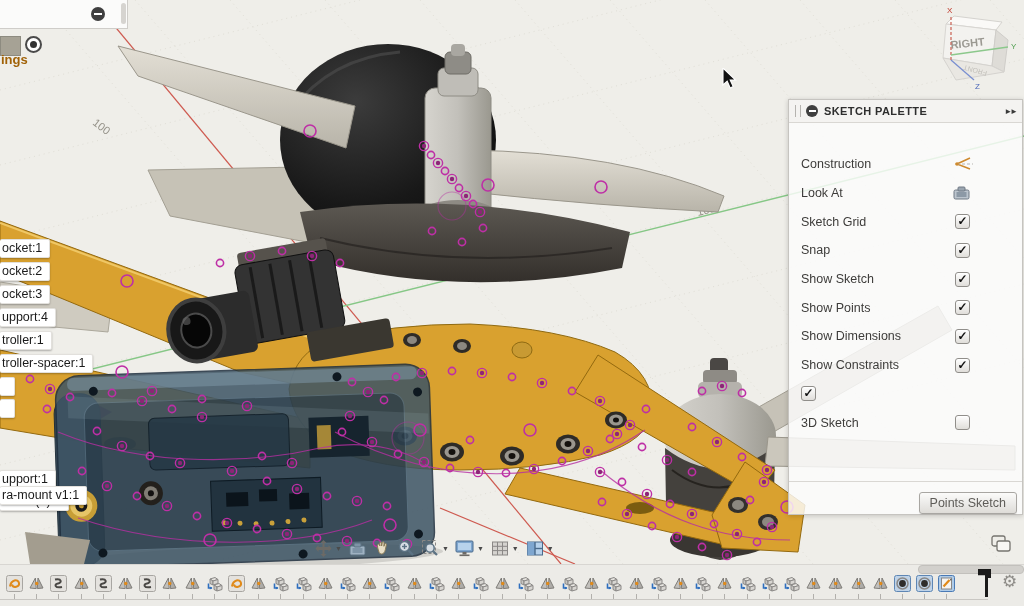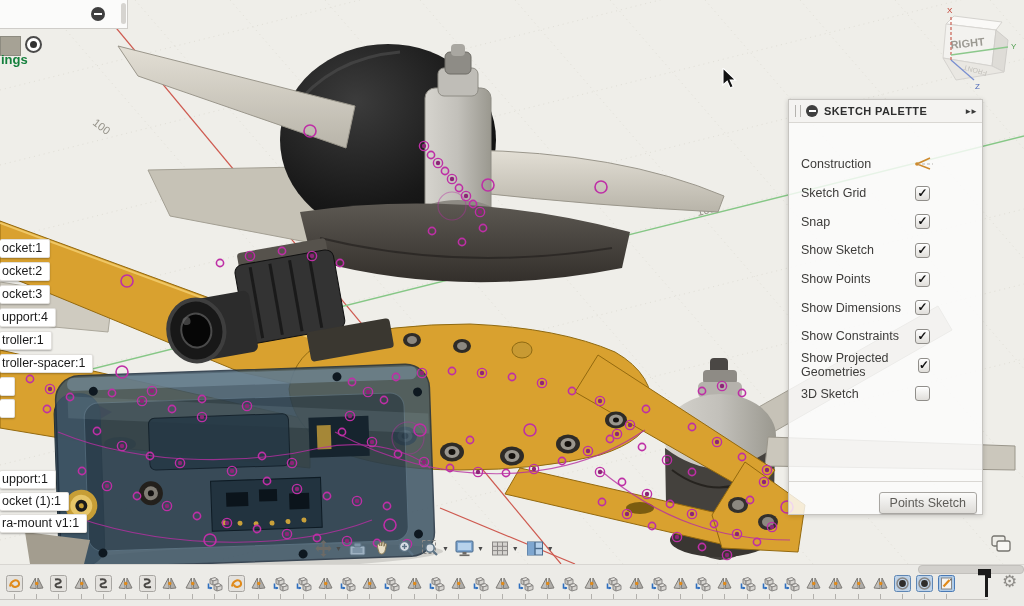--- a/index.html
+++ b/index.html
@@ -9,29 +9,29 @@
   svg{display:block;}
 
   
   .tl-panel{left:0;top:0;width:127px;height:28px;background:#FBFBFA;border-right:1px solid #CFCDC9;border-bottom:1px solid #CFCDC9;}
   .tl-minus{position:absolute;right:22px;top:7px;width:14px;height:14px;border-radius:50%;background:#3F3F3F;}
   .tl-minus::after{content:"";position:absolute;left:3px;top:6px;width:8px;height:2px;background:#FFF;}
   .tl-scrollnub{position:absolute;right:1px;top:3px;width:5px;height:21px;background:#D6D4D0;border-radius:3px;}
   .tl-square{left:0;top:36px;width:19px;height:18px;background:#A6A295;border:1px solid #8D8B80;}
   .tl-radio{left:25px;top:36px;width:13px;height:13px;border-radius:50%;background:#FFF;border:2px solid #4A4A4A;}
   .tl-radio::after{content:"";position:absolute;left:3px;top:3px;width:7px;height:7px;border-radius:50%;background:#333;}
-  .tl-frag{left:1px;top:52px;font-size:13px;font-weight:bold;color:#15803d;}
+  .tl-frag{left:1px;top:52px;font-size:13px;font-weight:bold;color:#a16207;}
 
   
   .chip{position:absolute;left:0;height:15px;line-height:15px;background:#FFFFFF;border:1px solid #E2E0DC;border-left:none;
         border-radius:2px;box-shadow:0 1px 2px rgba(0,0,0,.28);padding:1px 7px 1px 2px;font-size:12.5px;color:#1B1B1B;white-space:nowrap;}
   .chip.empty{width:8px;padding:1px 3px;}
 
   
-  .palette{left:788px;top:99px;width:195px;height:416px;background:rgba(253,253,252,.82);
+  .palette{left:788px;top:99px;width:235px;height:416px;background:rgba(253,253,252,.82);
            border:1px solid #C6C4C0;box-shadow:0 1px 5px rgba(0,0,0,.18);box-sizing:border-box;}
   .p-head{height:22px;border-bottom:1px solid #D9D7D3;background:rgba(242,241,239,.85);display:flex;align-items:center;padding:0 6px;}
   .p-grip{width:4px;height:12px;border-left:1px solid #B5B3AF;border-right:1px solid #B5B3AF;margin-right:5px;}
   .p-minus{width:12px;height:12px;border-radius:50%;background:#3F3F3F;position:relative;margin-right:6px;}
   .p-minus::after{content:"";position:absolute;left:2.5px;top:5px;width:7px;height:2px;background:#FFF;}
   .p-title{font-size:11px;font-weight:bold;letter-spacing:.4px;color:#2E2E2E;flex:1;}
   .p-exp{font-size:8px;color:#3A3A3A;letter-spacing:-2px;}
   .p-options{padding:9px 0 2px 9px;font-size:13px;font-weight:bold;color:#222;}
   .p-options .tri{font-size:9px;margin-right:5px;color:#111;}
   .p-rows{position:absolute;left:0;top:50px;right:0;}
@@ -486,21 +486,21 @@
       <div class="chip abs" style="top: 239px;">ocket:1</div>
       <div class="chip abs" style="top: 262px;">ocket:2</div>
       <div class="chip abs" style="top: 285px;">ocket:3</div>
       <div class="chip abs" style="top: 308px;">upport:4</div>
       <div class="chip abs" style="top: 331px;">troller:1</div>
       <div class="chip abs" style="top: 354px;">troller-spacer:1</div>
       <div class="chip abs empty" style="top: 377px;"></div>
       <div class="chip abs empty" style="top: 399px;"></div>
       <div class="chip abs" style="top: 470px;">upport:1</div>
       <div class="chip abs" style="top: 492px;">ocket (1):1</div>
-      <div class="chip abs" style="top: 514px;">ra-mount v1:1</div>
+      <div class="chip abs" style="top: 486px;">ra-mount v1:1</div>
     </div>
 
   <div class="abs palette">
     <div class="p-head">
       <span class="p-grip"></span>
       <span class="p-minus"></span>
       <span class="p-title">SKETCH PALETTE</span>
       <span class="p-exp">►►</span>
     </div>
     <div class="p-rows">
@@ -508,20 +508,30 @@
           <span class="p-label">Construction</span>
           <span class="p-ico">
             <svg width="22" height="16">
               <path d="M18,2 L5,8 L18,13" stroke="#CE8A2E" stroke-width="1.6" fill="none"></path>
               <line x1="5" y1="8" x2="21" y2="8" stroke="#B5B3AF" stroke-width="1.2" stroke-dasharray="3,2"></line>
               <circle cx="5" cy="8" r="1.8" fill="#CE8A2E"></circle>
             </svg>
           </span>
         </div>
         <div class="p-row">
+          <span class="p-label">Look At</span>
+          <span class="p-ico">
+            <svg width="20" height="16">
+              <rect x="2" y="5" width="15" height="9" rx="1.5" fill="#BCC5CE" stroke="#6E7884"></rect>
+              <rect x="6" y="2" width="7" height="4" rx="1" fill="#9AA5B0" stroke="#6E7884"></rect>
+              <rect x="4.5" y="7" width="10" height="5" fill="#8C99A6"></rect>
+            </svg>
+          </span>
+        </div>
+        <div class="p-row">
           <span class="p-label">Sketch Grid</span>
           <span class="cbx">✓</span>
         </div>
         <div class="p-row">
           <span class="p-label">Snap</span>
           <span class="cbx">✓</span>
         </div>
         <div class="p-row">
           <span class="p-label">Show Sketch</span>
           <span class="cbx">✓</span>
@@ -532,21 +542,20 @@
         </div>
         <div class="p-row">
           <span class="p-label">Show Dimensions</span>
           <span class="cbx">✓</span>
         </div>
         <div class="p-row">
           <span class="p-label">Show Constraints</span>
           <span class="cbx">✓</span>
         </div>
         <div class="p-row">
-          <span class="p-label">Show Projected Geometries</span>
           <span class="cbx">✓</span>
         </div>
         <div class="p-row">
           <span class="p-label">3D Sketch</span>
           <span class="cbx"></span>
         </div>
       </div>
     <div class="p-div"></div>
     <div class="p-footer">
       <button class="btn">Points Sketch</button>

